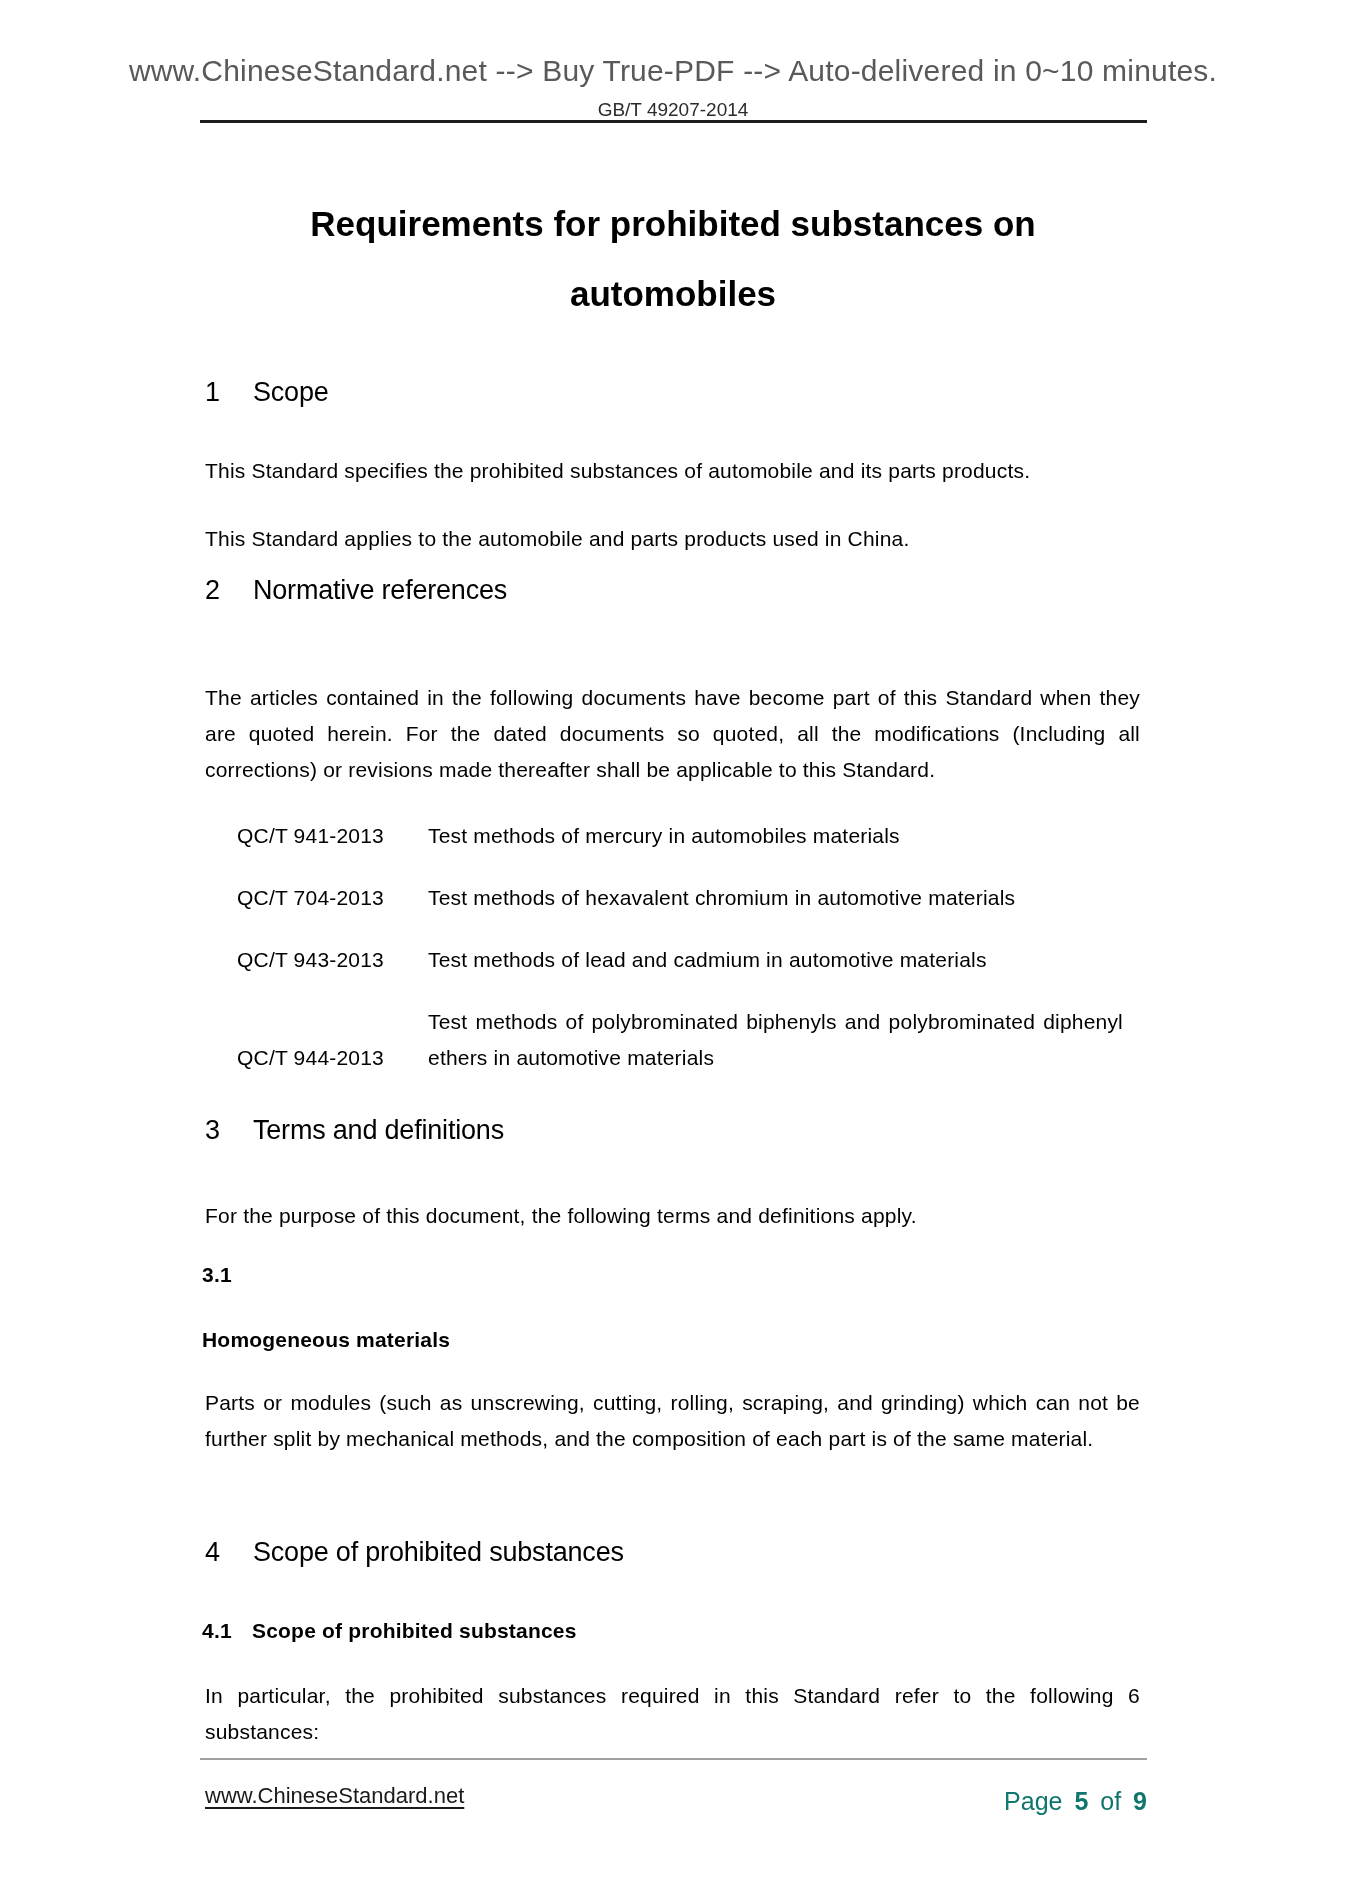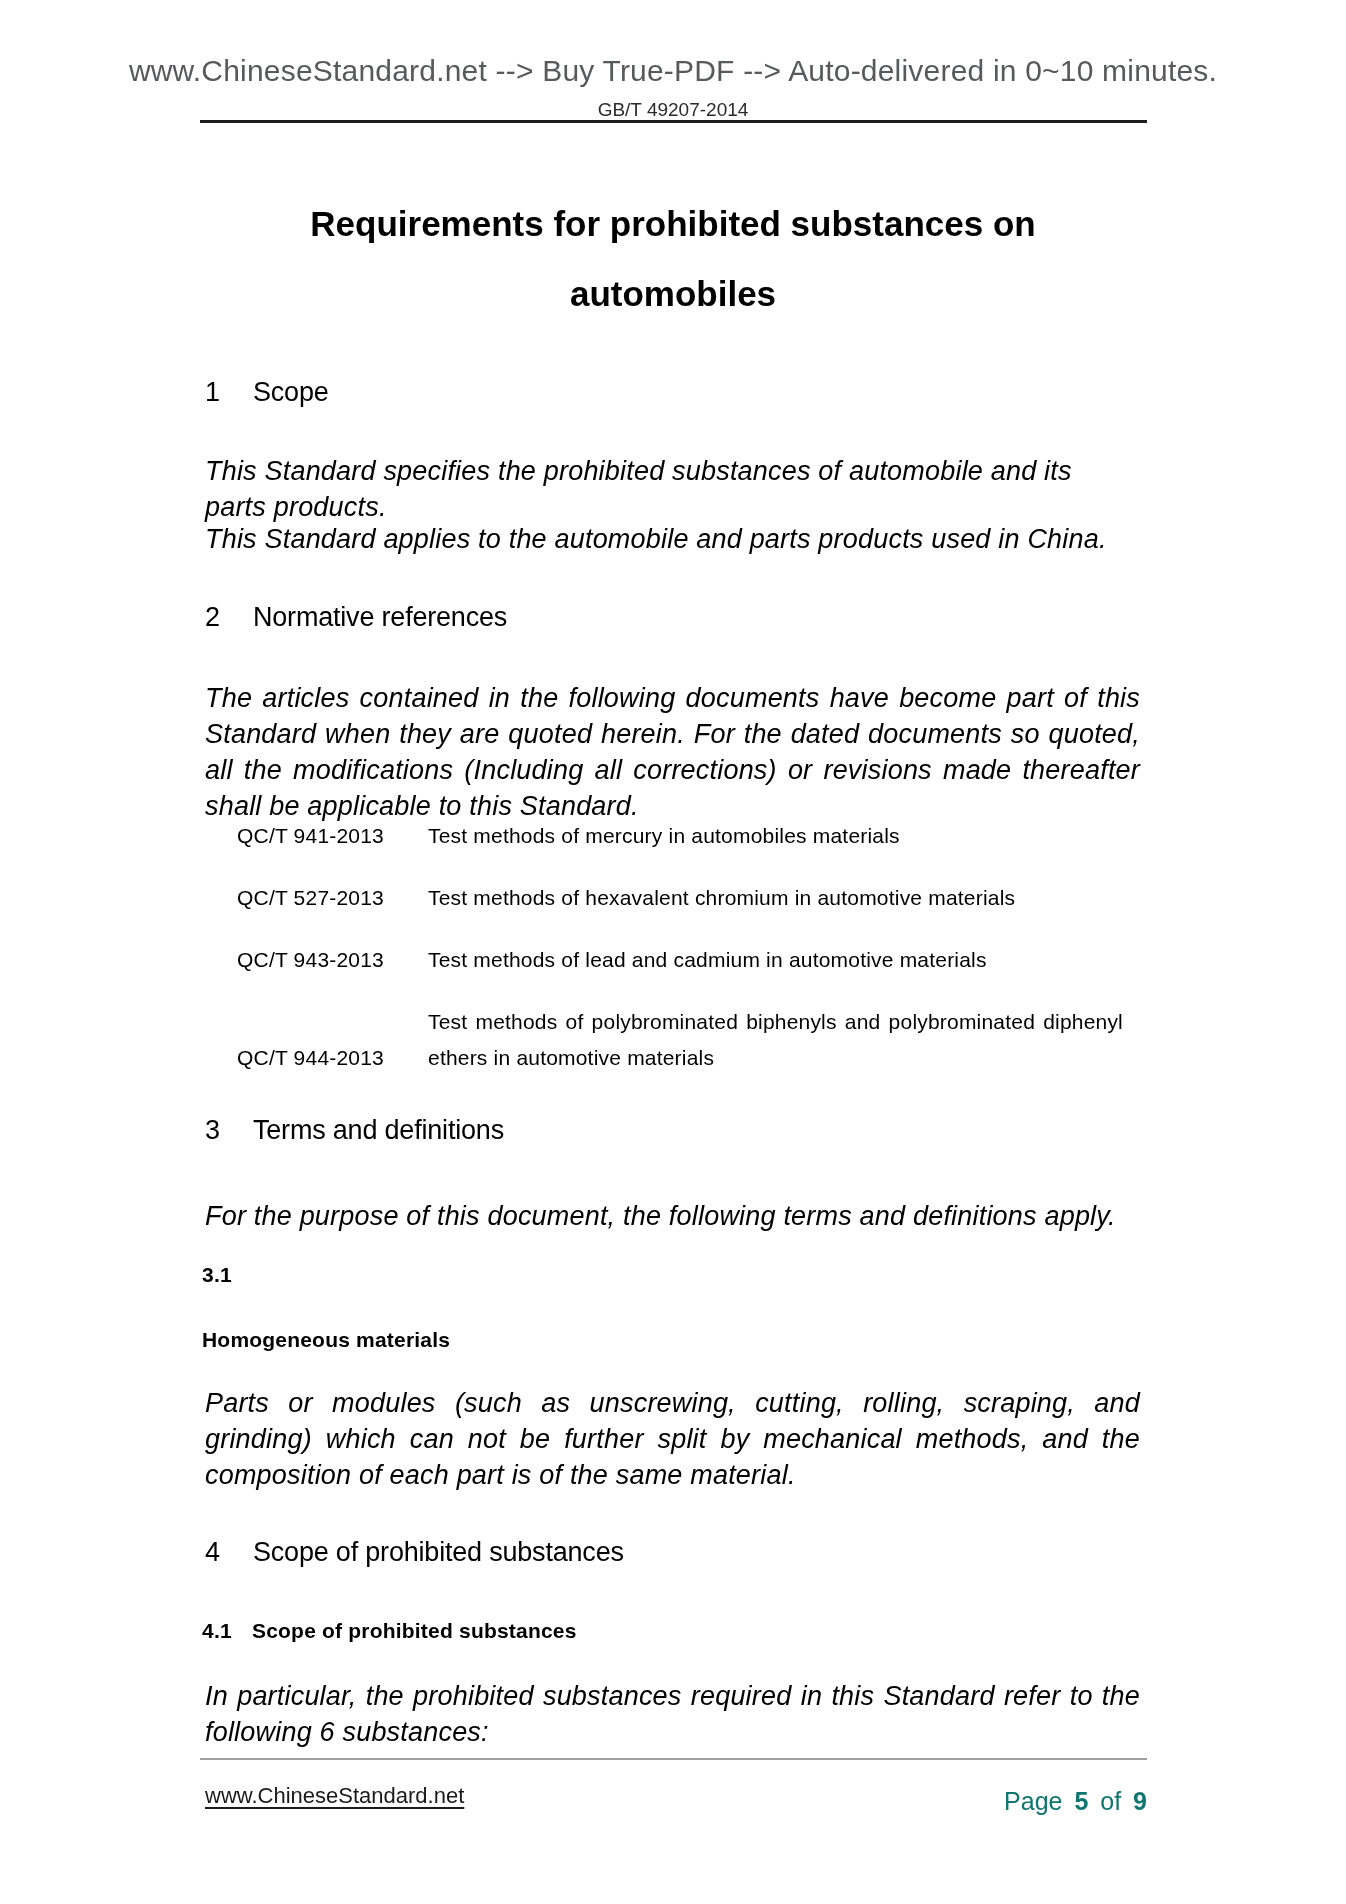--- a/index.html
+++ b/index.html
@@ -38,24 +38,23 @@
     left: 205px; width: 935px;
     font-size: 27px; line-height: 38px; font-weight: 400;
     color: #000; letter-spacing: -0.2px;
     white-space: nowrap;
   }
   .sec-h .num { display: inline-block; min-width: 48px; }
 
   
   .para {
     left: 205px; width: 935px;
-    font-size: 27px; line-height: 36px;
+    font-size: 21px; line-height: 36px;
     letter-spacing: 0.2px;
     text-align: justify;
-    font-style: italic;
   }
   .single { text-align: left; }
   .bold-line {
     left: 202px; width: 935px;
     font-size: 21px; line-height: 30px; font-weight: bold;
     letter-spacing: 0.2px;
   }
   .bold-line .sub-num { display: inline-block; min-width: 50px; }
 
   
@@ -99,31 +98,31 @@
   <span class="tl">Requirements for prohibited substances on</span>
   <span class="tl tl2">automobiles</span>
 </h1>
 
 <div class="abs sec-h" style="top:373px">
   <span class="num">1</span><span>Scope</span>
 </div>
 <div class="abs para single" style="top:453px">This Standard specifies the prohibited substances of automobile and its parts products.</div>
 <div class="abs para single" style="top:521px">This Standard applies to the automobile and parts products used in China.</div>
 
-<div class="abs sec-h" style="top:598px">
+<div class="abs sec-h" style="top:571px">
   <span class="num">2</span><span>Normative references</span>
 </div>
 <div class="abs para" style="top:680px">The articles contained in the following documents have become part of this Standard when they are quoted herein. For the dated documents so quoted, all the modifications (Including all corrections) or revisions made thereafter shall be applicable to this Standard.</div>
 
 <div class="abs ref-row" style="top:818px">
   <span class="ref-code">QC/T 941-2013</span>
   <span class="ref-title">Test methods of mercury in automobiles materials</span>
 </div>
 <div class="abs ref-row" style="top:880px">
-  <span class="ref-code">QC/T 527-2013</span>
+  <span class="ref-code">QC/T 704-2013</span>
   <span class="ref-title">Test methods of hexavalent chromium in automotive materials</span>
 </div>
 <div class="abs ref-row" style="top:942px">
   <span class="ref-code">QC/T 943-2013</span>
   <span class="ref-title">Test methods of lead and cadmium in automotive materials</span>
 </div>
 <div class="abs ref-row" style="top:1004px">
   <span class="ref-code">QC/T 944-2013</span>
   <span class="ref-title ref-wide">Test methods of polybrominated biphenyls and polybrominated diphenyl ethers in automotive materials</span>
 </div>

